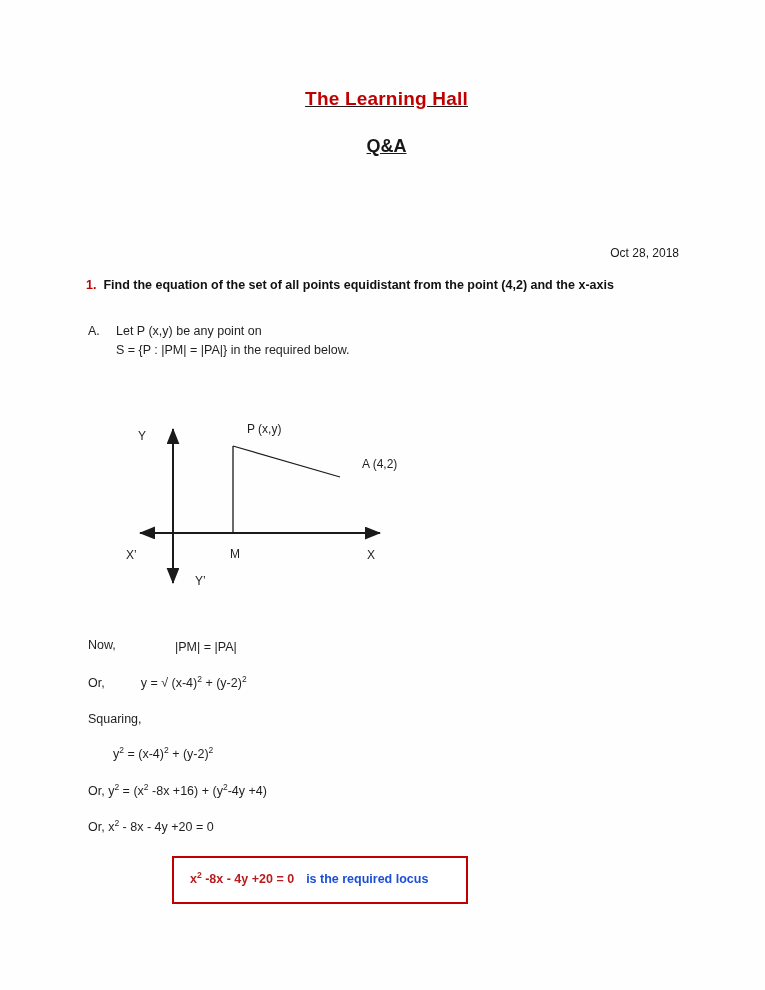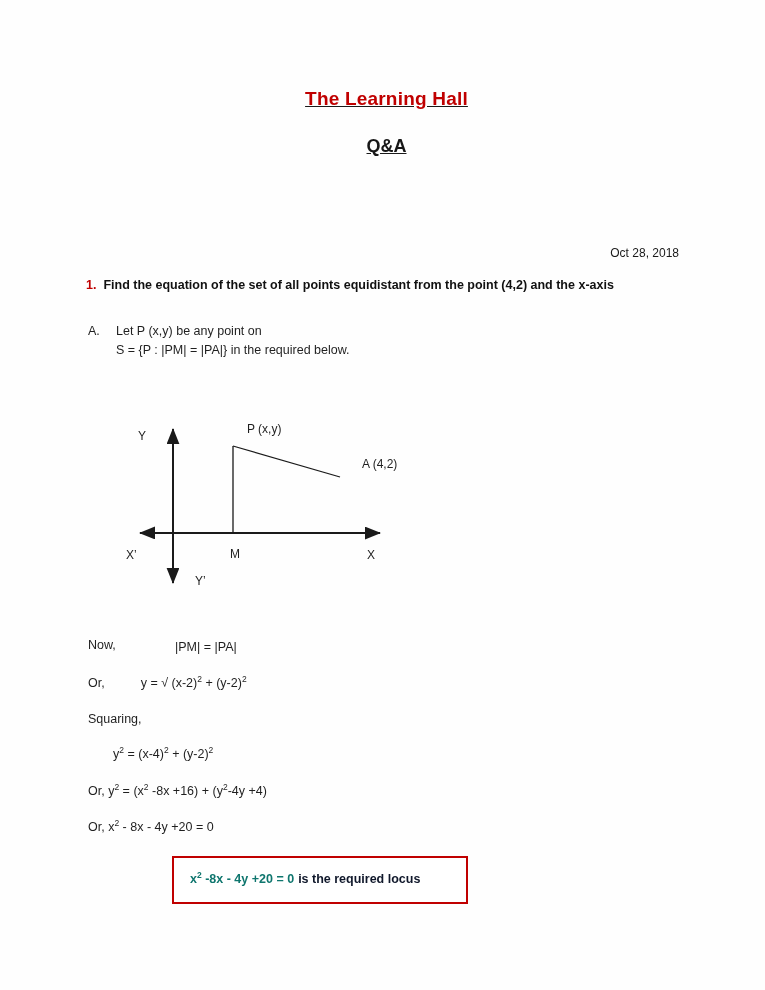--- a/index.html
+++ b/index.html
@@ -152,30 +152,30 @@
   }
   .result-inner {
     position: absolute;
     top: 14px;
     left: 16px;
     font-size: 12.5px;
     font-weight: bold;
     white-space: nowrap;
   }
   .result-eq {
-    color: #0f766e;
+    color: #b91c1c;
   }
   .result-eq sup {
     font-size: 8.5px;
     vertical-align: super;
     line-height: 0;
   }
   .result-tail {
-    color: #0f172a;
-    margin-left: 4px;
+    color: #1d4ed8;
+    margin-left: 12px;
   }
 </style>
 </head>
 <body>
 
 <div class="page">
 
   <div class="header">
     <div class="doc-title">The Learning Hall</div>
     <div class="subtitle sub1">Q&amp;A</div>
@@ -223,21 +223,21 @@
     <span class="dlabel lbl-M">M</span>
     <span class="dlabel lbl-P">P (x,y)</span>
     <span class="dlabel lbl-A">A (4,2)</span>
   </div>
 
   <div class="math m-now">Now,</div>
 
   <div class="math m-pmpa">|PM| = |PA|</div>
 
   <div class="math m-or1">
-    <span>Or,</span><span class="rhs">y = √ (x-2)</span><sup>2</sup><span> + (y-2)</span><sup>2</sup>
+    <span>Or,</span><span class="rhs">y = √ (x-4)</span><sup>2</sup><span> + (y-2)</span><sup>2</sup>
   </div>
 
   <div class="math m-squaring">Squaring,</div>
 
   <div class="math m-eq1">
     <span>y</span><sup>2</sup><span> =  (x-4)</span><sup>2</sup><span> + (y-2)</span><sup>2</sup>
   </div>
 
   <div class="math m-or2">
     <span>Or,  y</span><sup>2</sup><span> =  (x</span><sup>2</sup><span> -8x +16) + (y</span><sup>2</sup><span>-4y +4)</span>

